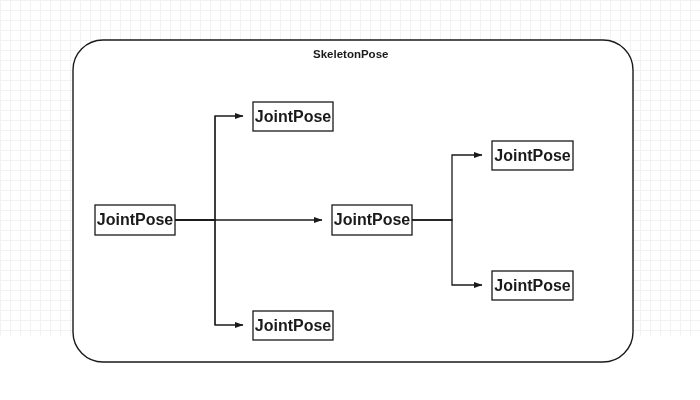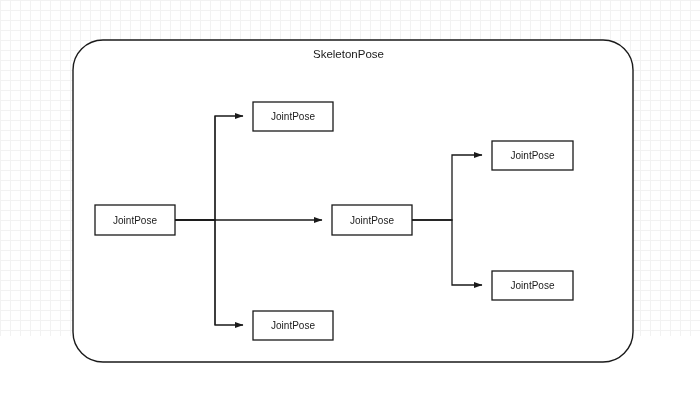--- a/index.html
+++ b/index.html
@@ -18,35 +18,36 @@
     width: 700px;
     height: 336px;
     background-color: #ffffff;
     background-image:
       linear-gradient(to right, #f2f2f2 1px, transparent 1px),
       linear-gradient(to bottom, #f2f2f2 1px, transparent 1px),
       linear-gradient(to right, #e2e2e2 1px, transparent 1px),
       linear-gradient(to bottom, #e2e2e2 1px, transparent 1px);
     background-size: 10px 10px, 10px 10px, 40px 40px, 40px 40px;
     background-position: 0 0, 0 0, 0 0, 0 0;
+    font-weight: bold;
   }
   #diagram-svg {
     position: absolute;
     left: 0;
     top: 0;
     width: 700px;
     height: 400px;
   }
   .node-label {
     position: absolute;
     display: flex;
     align-items: center;
     justify-content: center;
     font-family: "Liberation Sans", sans-serif;
-    font-size: 10px;
+    font-size: 16px;
     color: #1a1a1a;
     white-space: nowrap;
     pointer-events: none;
   }
   .group-title {
     position: absolute;
     font-family: "Liberation Sans", sans-serif;
     font-size: 11.5px;
     color: #1a1a1a;
     white-space: nowrap;

